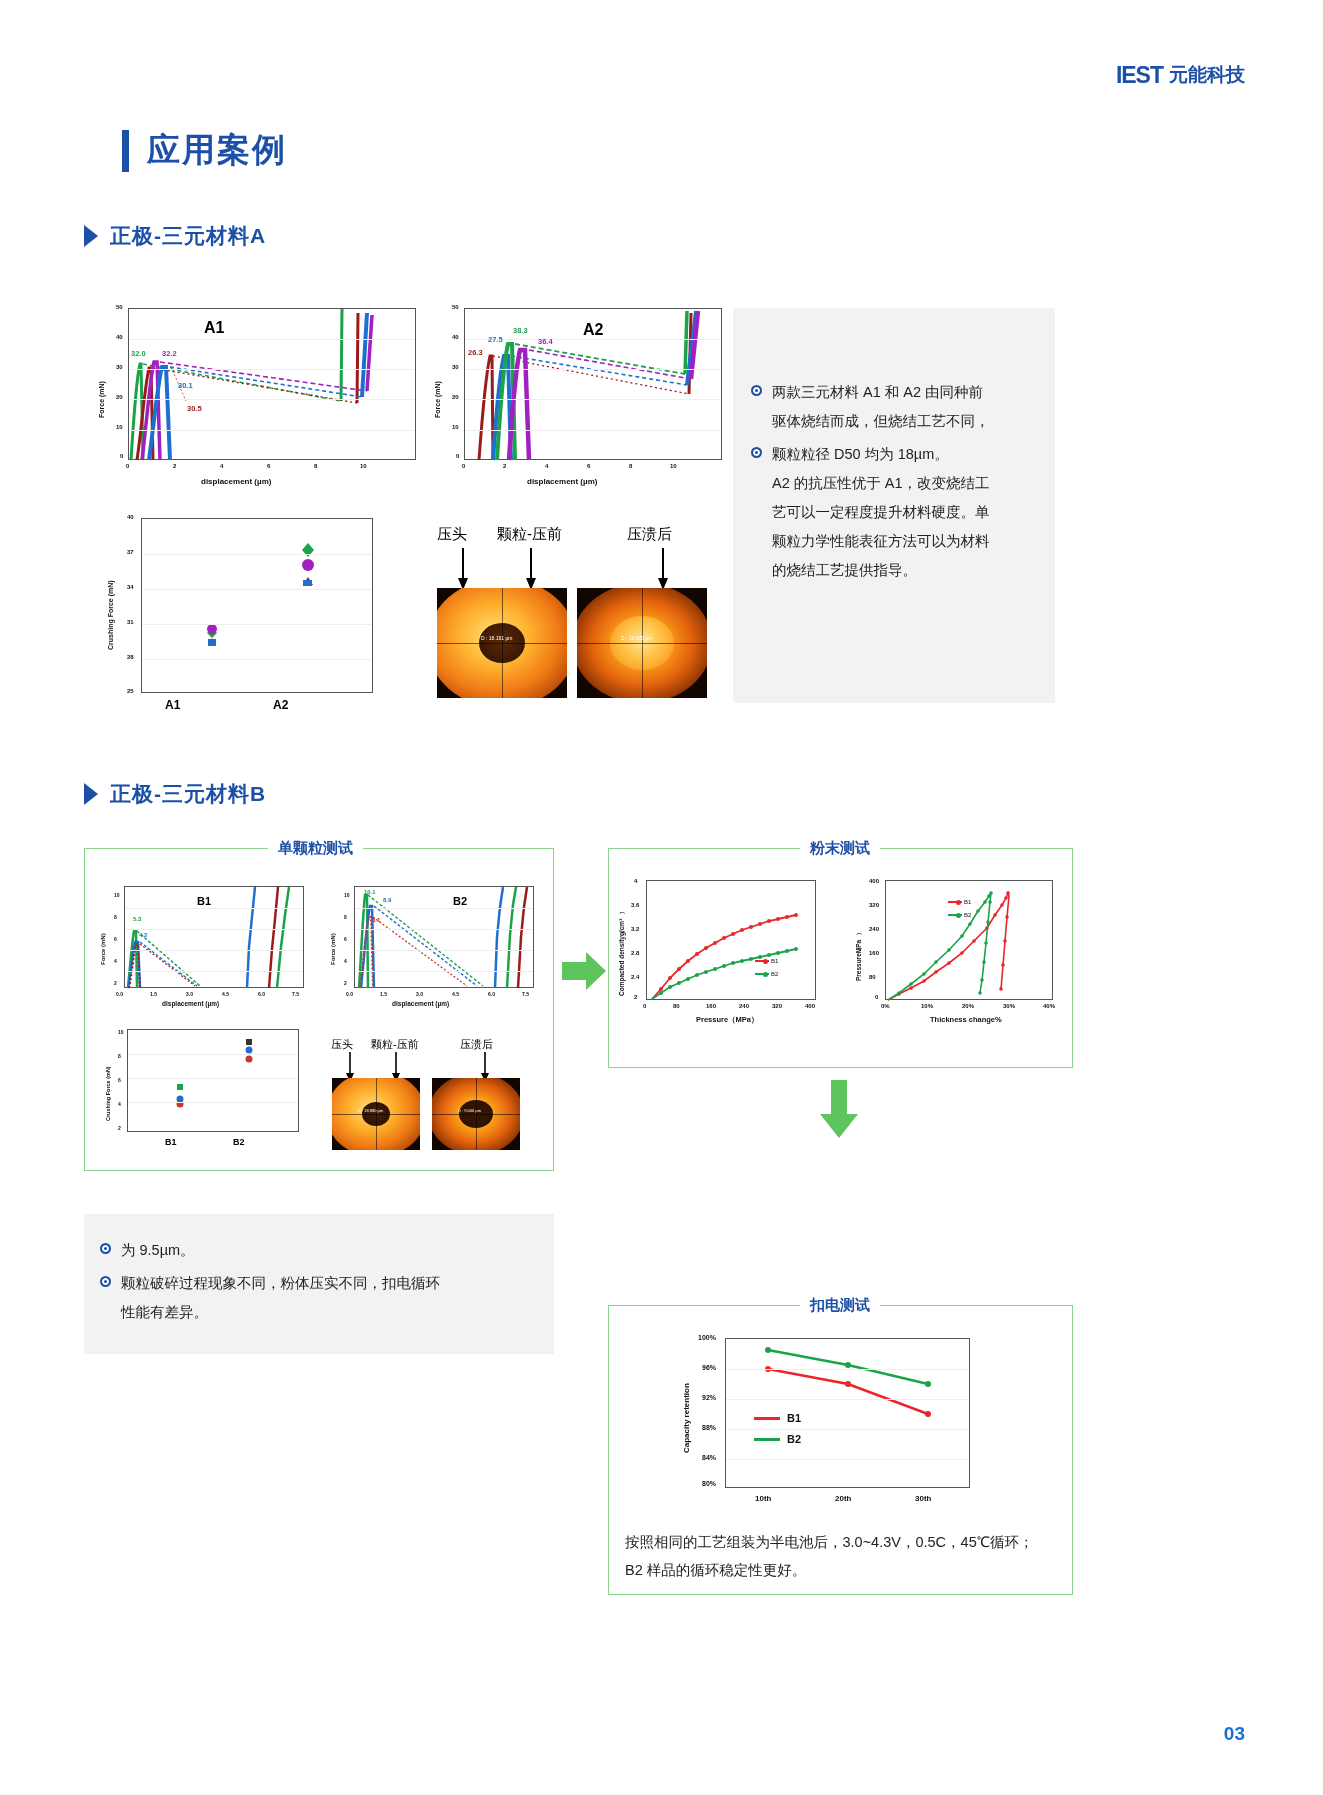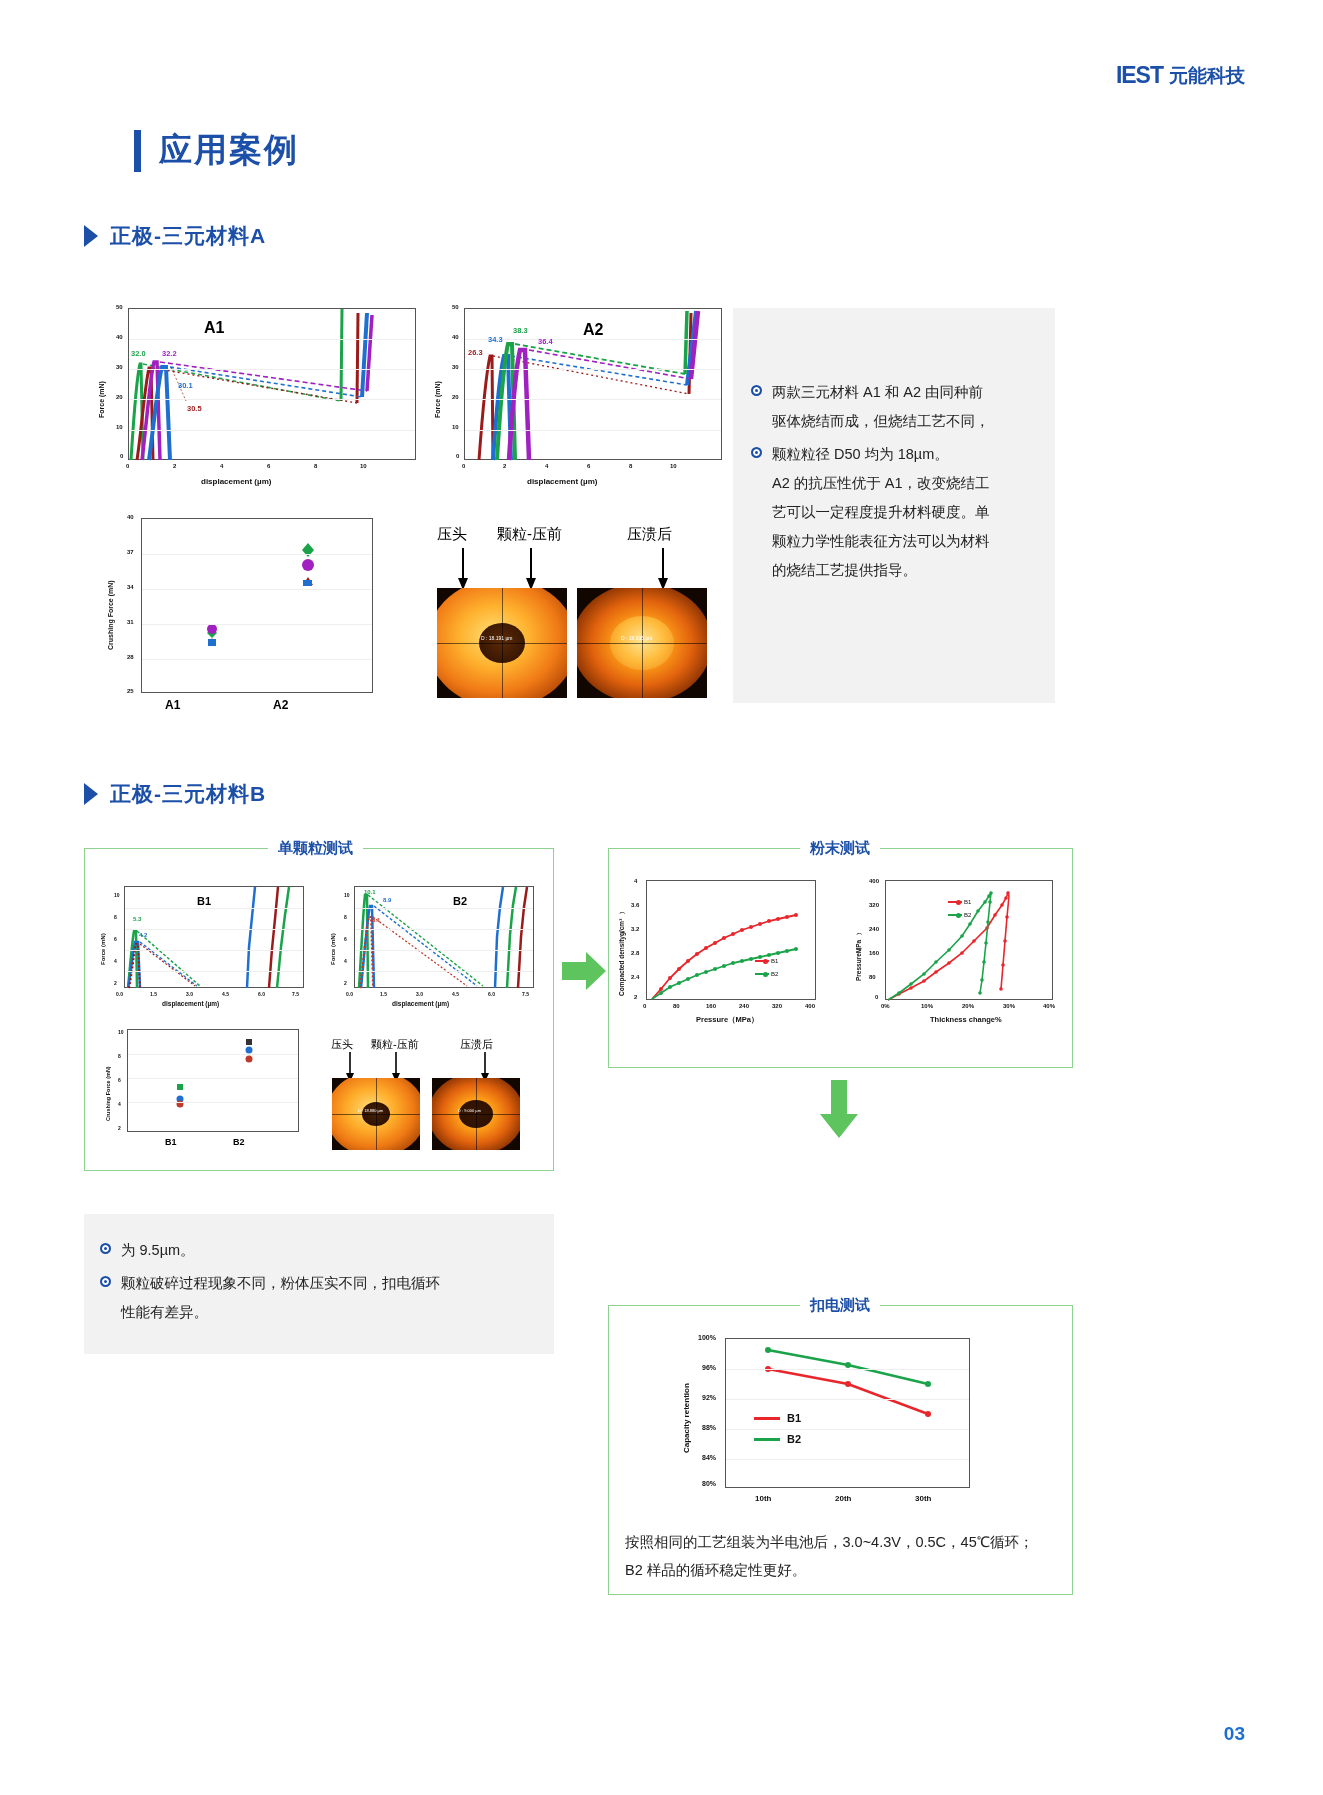--- a/index.html
+++ b/index.html
@@ -8,29 +8,29 @@
     background: #ffffff;
     font-family: "Liberation Sans", sans-serif;
     position: relative;
     overflow: hidden;
   }
   .page { position: relative; width: 1323px; height: 1795px; }
 
   
   .brand {
     position: absolute; right: 78px; top: 62px;
-    display: flex; align-items: center; gap: 6px;
+    display: flex; gap: 6px;
     color: #1b4fa8; font-weight: bold;
   }
   .brand-mark { font-size: 23px; letter-spacing: -1px; font-family: "Liberation Sans", sans-serif; }
   .brand-cn { font-size: 19px; }
 
   
   .main-title-wrap {
-    position: absolute; left: 96px; top: 128px;
+    position: absolute; left: 84px; top: 128px;
     display: flex; align-items: center; gap: 18px; padding-left: 38px;
   }
   .title-bar { width: 7px; height: 42px; background: #1b4fa8; }
   .main-title { font-size: 33px; font-weight: bold; color: #1b4fa8; letter-spacing: 2px; }
 
   
   .sec-title-wrap { position: absolute; display: flex; align-items: center; gap: 12px; }
   .sec-arrow {
     width: 0; height: 0;
     border-top: 11px solid transparent;
@@ -200,21 +200,21 @@
         <path d="M32,151 C35,102 39,52 43,35 L47,35 L50,151" fill="none" stroke="#1ba34a" stroke-width="4"></path>
         <path d="M50,35 L220,65" fill="none" stroke="#1ba34a" stroke-width="1.8" stroke-dasharray="5,3"></path>
         <path d="M220,65 L222,2" fill="none" stroke="#1ba34a" stroke-width="3.5"></path>
 
         <path d="M44,151 C47,105 51,58 55,41 L60,41 L64,151" fill="none" stroke="#a020c0" stroke-width="4.5"></path>
         <path d="M64,41 L226,70" fill="none" stroke="#a020c0" stroke-width="1.6" stroke-dasharray="5,3"></path>
         <path d="M226,70 L233,2" fill="none" stroke="#a020c0" stroke-width="4.5"></path>
       </svg>
       <div class="ctitle" style="left:118px; top:12px; font-size:16px;">A2</div>
       <div class="dlabel" style="left:3px; top:39px; color:#9b1b1b;">26.3</div>
-      <div class="dlabel" style="left:23px; top:26px; color:#1f6fd0;">34.3</div>
+      <div class="dlabel" style="left:23px; top:26px; color:#1f6fd0;">27.5</div>
       <div class="dlabel" style="left:48px; top:17px; color:#1ba34a;">38.3</div>
       <div class="dlabel" style="left:73px; top:28px; color:#a020c0;">36.4</div>
     </div>
 
     <div class="tick" style="left:30px;  top:163px;">0</div>
     <div class="tick" style="left:71px;  top:163px;">2</div>
     <div class="tick" style="left:113px; top:163px;">4</div>
     <div class="tick" style="left:155px; top:163px;">6</div>
     <div class="tick" style="left:197px; top:163px;">8</div>
     <div class="tick" style="left:238px; top:163px;">10</div>

